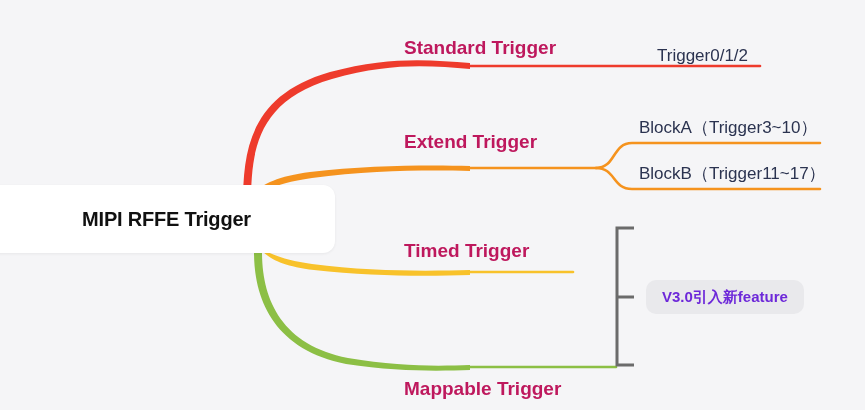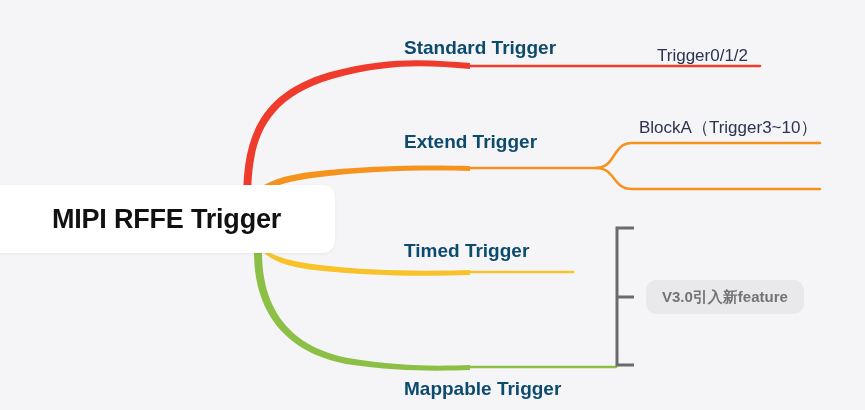--- a/index.html
+++ b/index.html
@@ -36,34 +36,34 @@
     height: 68px;
     background: #ffffff;
     border-radius: 12px;
     box-shadow: 0 1px 3px rgba(0,0,0,0.06);
     display: flex;
     align-items: center;
     justify-content: center;
     z-index: 5;
   }
   .root-label {
-    font-size: 27px;
+    font-size: 20px;
     font-weight: bold;
     color: #111111;
     letter-spacing: -0.2px;
     padding-left: 14px;
     white-space: nowrap;
   }
 
   
   .branch-label {
     position: absolute;
     font-size: 19px;
     font-weight: bold;
-    color: #0c4a6e;
+    color: #be185d;
     white-space: nowrap;
     z-index: 4;
   }
   #label-standard { left: 404px; top: 37px; }
   #label-extend   { left: 404px; top: 131px; }
   #label-timed    { left: 404px; top: 240px; }
   #label-mappable { left: 404px; top: 336px; margin-top: 42px; }
 
   
   .leaf-label {
@@ -87,21 +87,21 @@
     padding: 0 16px;
     background: #e9e9ec;
     border-radius: 10px;
     display: flex;
     align-items: center;
     z-index: 4;
   }
   .note-text {
     font-size: 15px;
     font-weight: bold;
-    color: #737373;
+    color: #6d28d9;
     white-space: nowrap;
   }
 </style>
 </head>
 <body>
 
 <div id="canvas">
 
   <svg id="branch-svg" viewBox="0 0 865 410" xmlns="http://www.w3.org/2000/svg">
 
@@ -149,18 +149,19 @@
     <span class="root-label">MIPI RFFE Trigger</span>
   </div>
 
   <div class="branch-label" id="label-standard">Standard Trigger</div>
   <div class="branch-label" id="label-extend">Extend Trigger</div>
   <div class="branch-label" id="label-timed">Timed Trigger</div>
   <div class="branch-label" id="label-mappable">Mappable Trigger</div>
 
   <div class="leaf-label" id="leaf-trigger012">Trigger0/1/2</div>
   <div class="leaf-label" id="leaf-blocka">BlockA（Trigger3~10）</div>
+  <div class="leaf-label" id="leaf-blockb">BlockB（Trigger11~17）</div>
 
   <div class="note-pill">
     <span class="note-text">V3.0引入新feature</span>
   </div>
 
 </div>
 
 </body></html>

